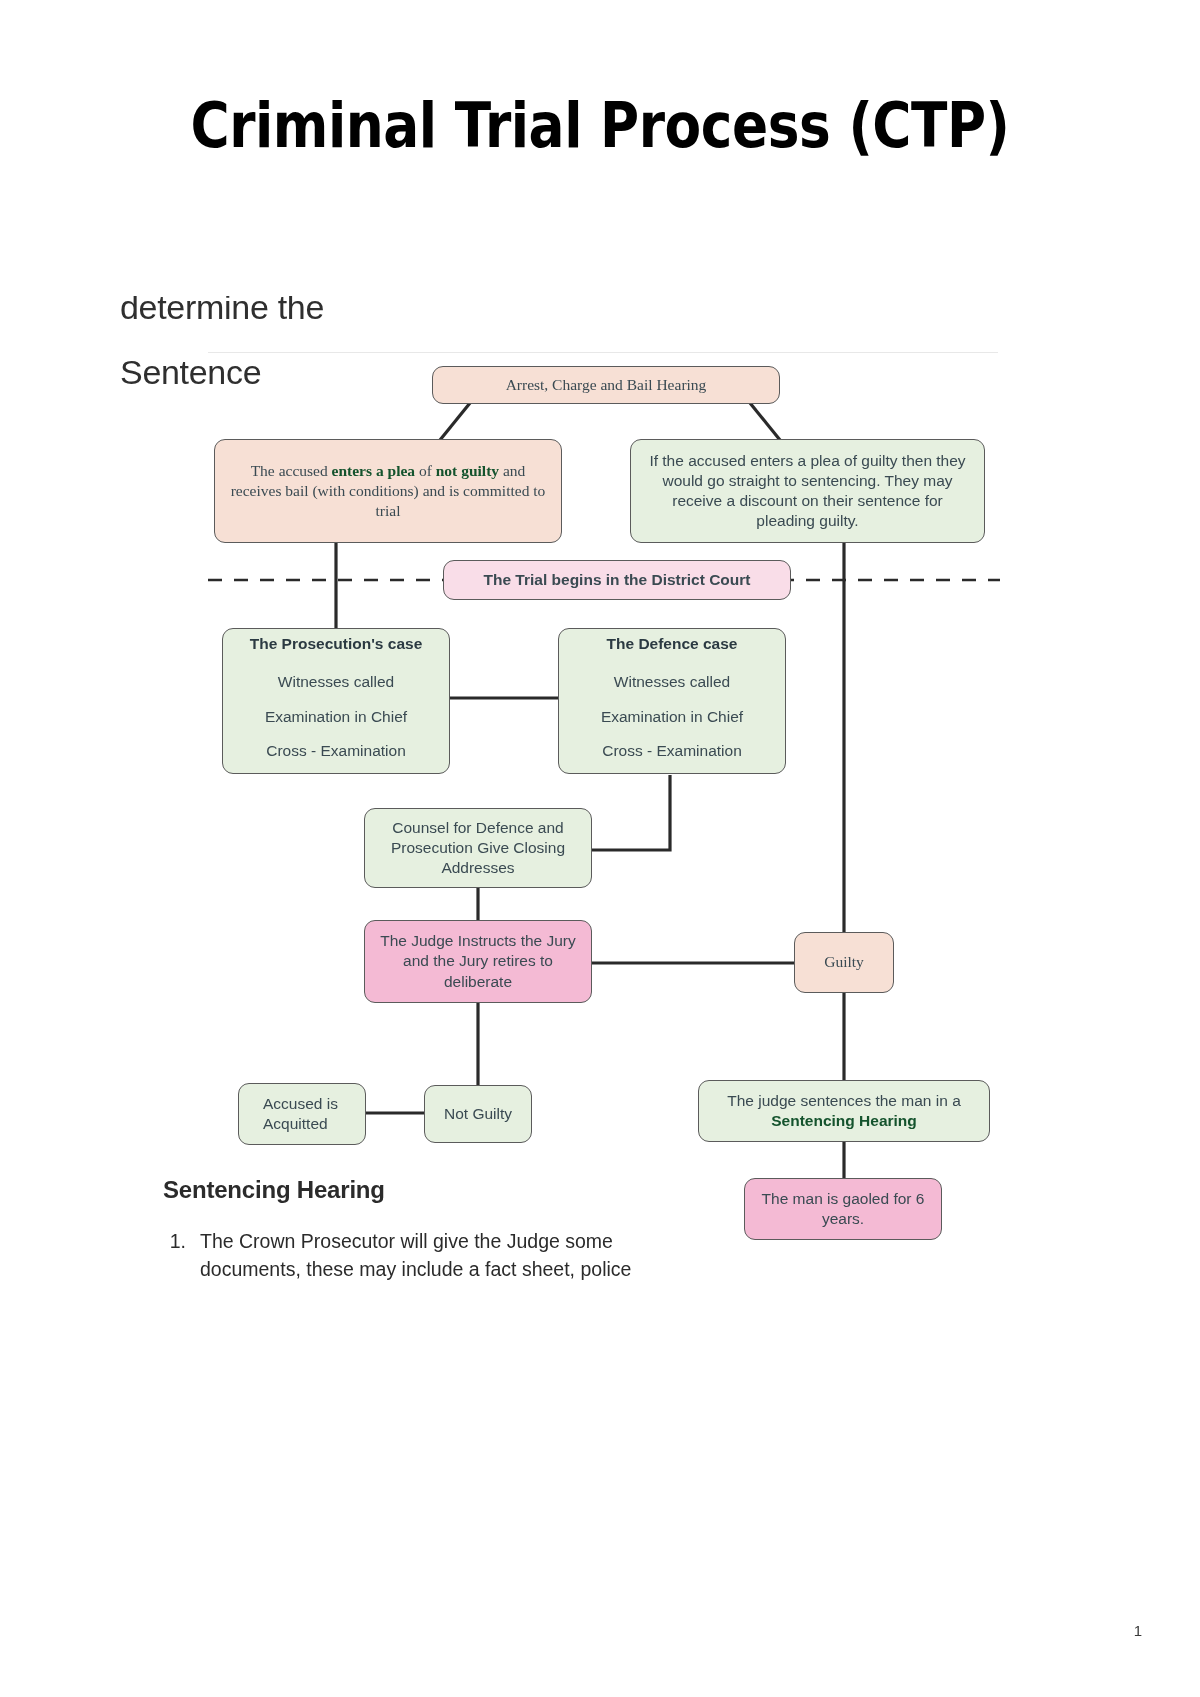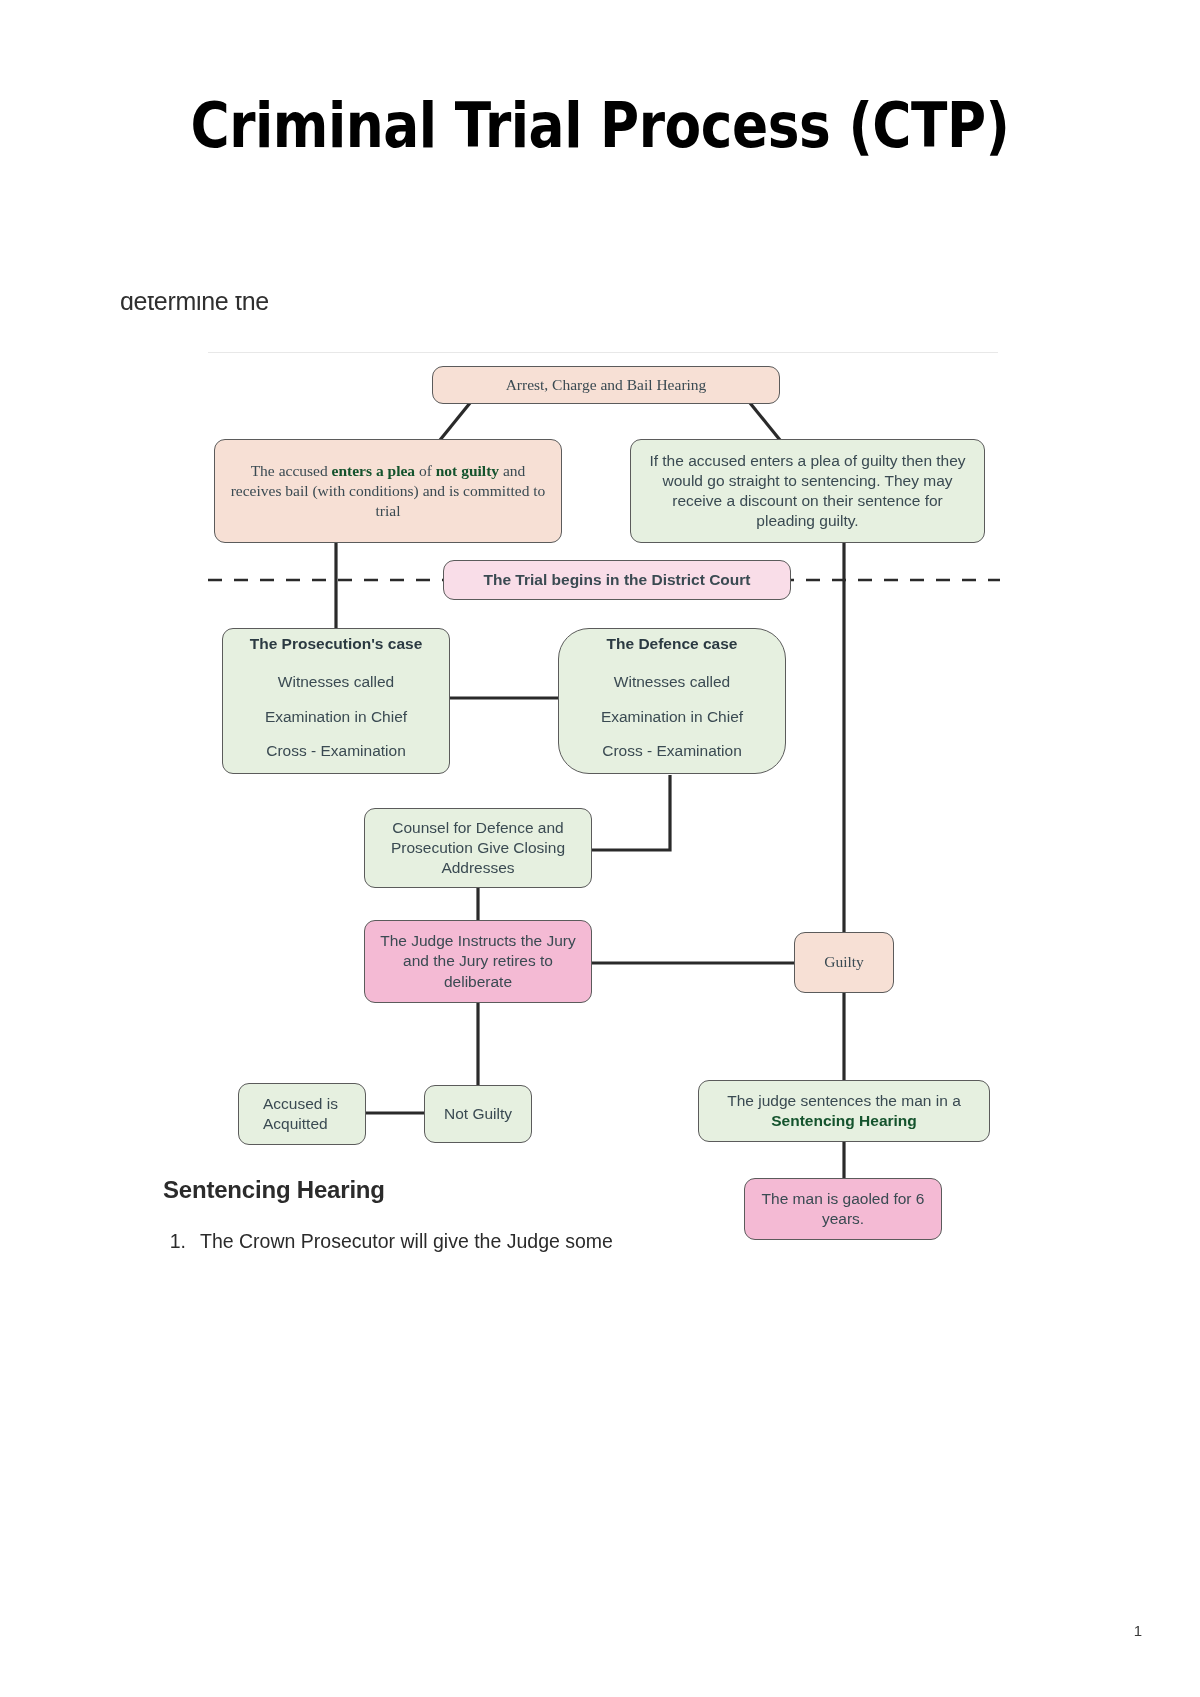--- a/index.html
+++ b/index.html
@@ -23,21 +23,21 @@
     letter-spacing:-0.5px;
     color:#000000;
     transform:scaleX(0.92) scaleY(1.06);
   }
 
   
   #clipped-heading{
     position:absolute;
     left:120px;top:296px;
     width:330px;
-    font-size:25px;
+    font-size:34px;
     line-height:1.32;
     color:#2f2f2f;
     font-weight:400;
     letter-spacing:-0.3px;
   }
   #clipped-heading .ln1{
     display:block;height:32px;overflow:hidden;
     position:relative;
   }
   #clipped-heading .ln1 span{position:absolute;top:-11px;left:0;}
@@ -104,20 +104,21 @@
 <div class="page">
 
   <div id="doc-title">Criminal Trial Process (CTP)</div>
 
   <div class="hr-top"></div>
 
   <div id="clipped-heading">
     <span class="ln1">
         <span>determine the</span>
       </span>
+    <span class="ln2">Sentence</span>
   </div>
 
   <div id="diagram">
 
     <svg width="1200" height="980">
       <g stroke="#2a2a2a" stroke-width="3.2" fill="none" stroke-linecap="butt">
 
         <path d="M 470 123 L 440 160"></path>
 
         <path d="M 750 123 L 780 160"></path>
@@ -162,21 +163,21 @@
       <span>If the accused enters a plea of guilty then they would go straight to sentencing. They may receive a discount on their sentence for pleading guilty.</span>
     </div>
 
     <div class="node green" style="left:222px;top:348px;width:228px;height:146px;flex-direction:column;justify-content:center;">
       <span class="hd">The Prosecution's case</span>
       <span class="li">Witnesses called</span>
       <span class="li">Examination in Chief</span>
       <span class="li">Cross - Examination</span>
     </div>
 
-    <div class="node green" style="left:558px;top:348px;width:228px;height:146px;flex-direction:column;justify-content:center;border-radius:31px;">
+    <div class="node green" style="left:558px;top:348px;width:228px;height:146px;flex-direction:column;justify-content:center;">
       <span class="hd">The Defence case</span>
       <span class="li">Witnesses called</span>
       <span class="li">Examination in Chief</span>
       <span class="li">Cross - Examination</span>
     </div>
 
     <div class="node green" style="left:364px;top:528px;width:228px;height:80px;">
       <span>Counsel for Defence and Prosecution Give Closing Addresses</span>
     </div>
 
@@ -206,19 +207,20 @@
 
   </div>
 
   <div id="sh-heading">Sentencing Hearing</div>
 
   <div id="sh-list">
     <div class="row">
       <div class="num">1.</div>
       <div class="txt">
         <span>The Crown Prosecutor will give the Judge some</span><br>
+        <span class="clip">documents, these may include a fact sheet, police</span>
       </div>
     </div>
   </div>
 
   <div id="page-number">1</div>
 
 </div>
 
 </body></html>

